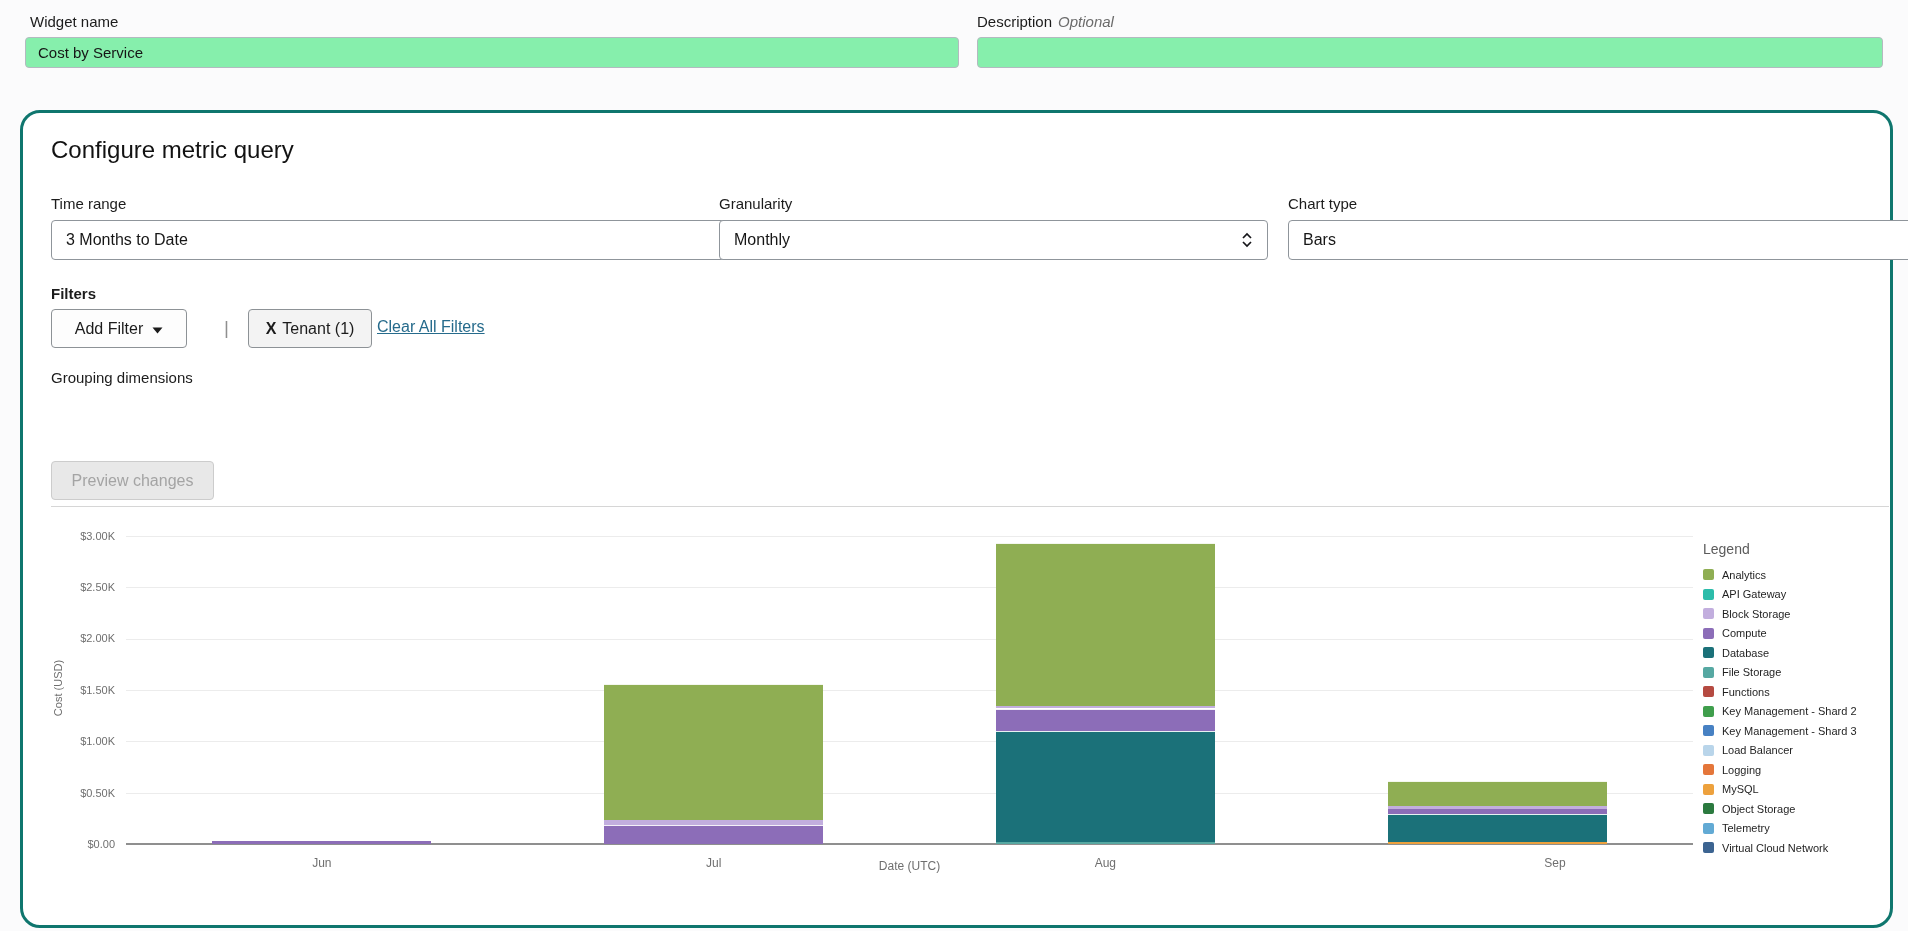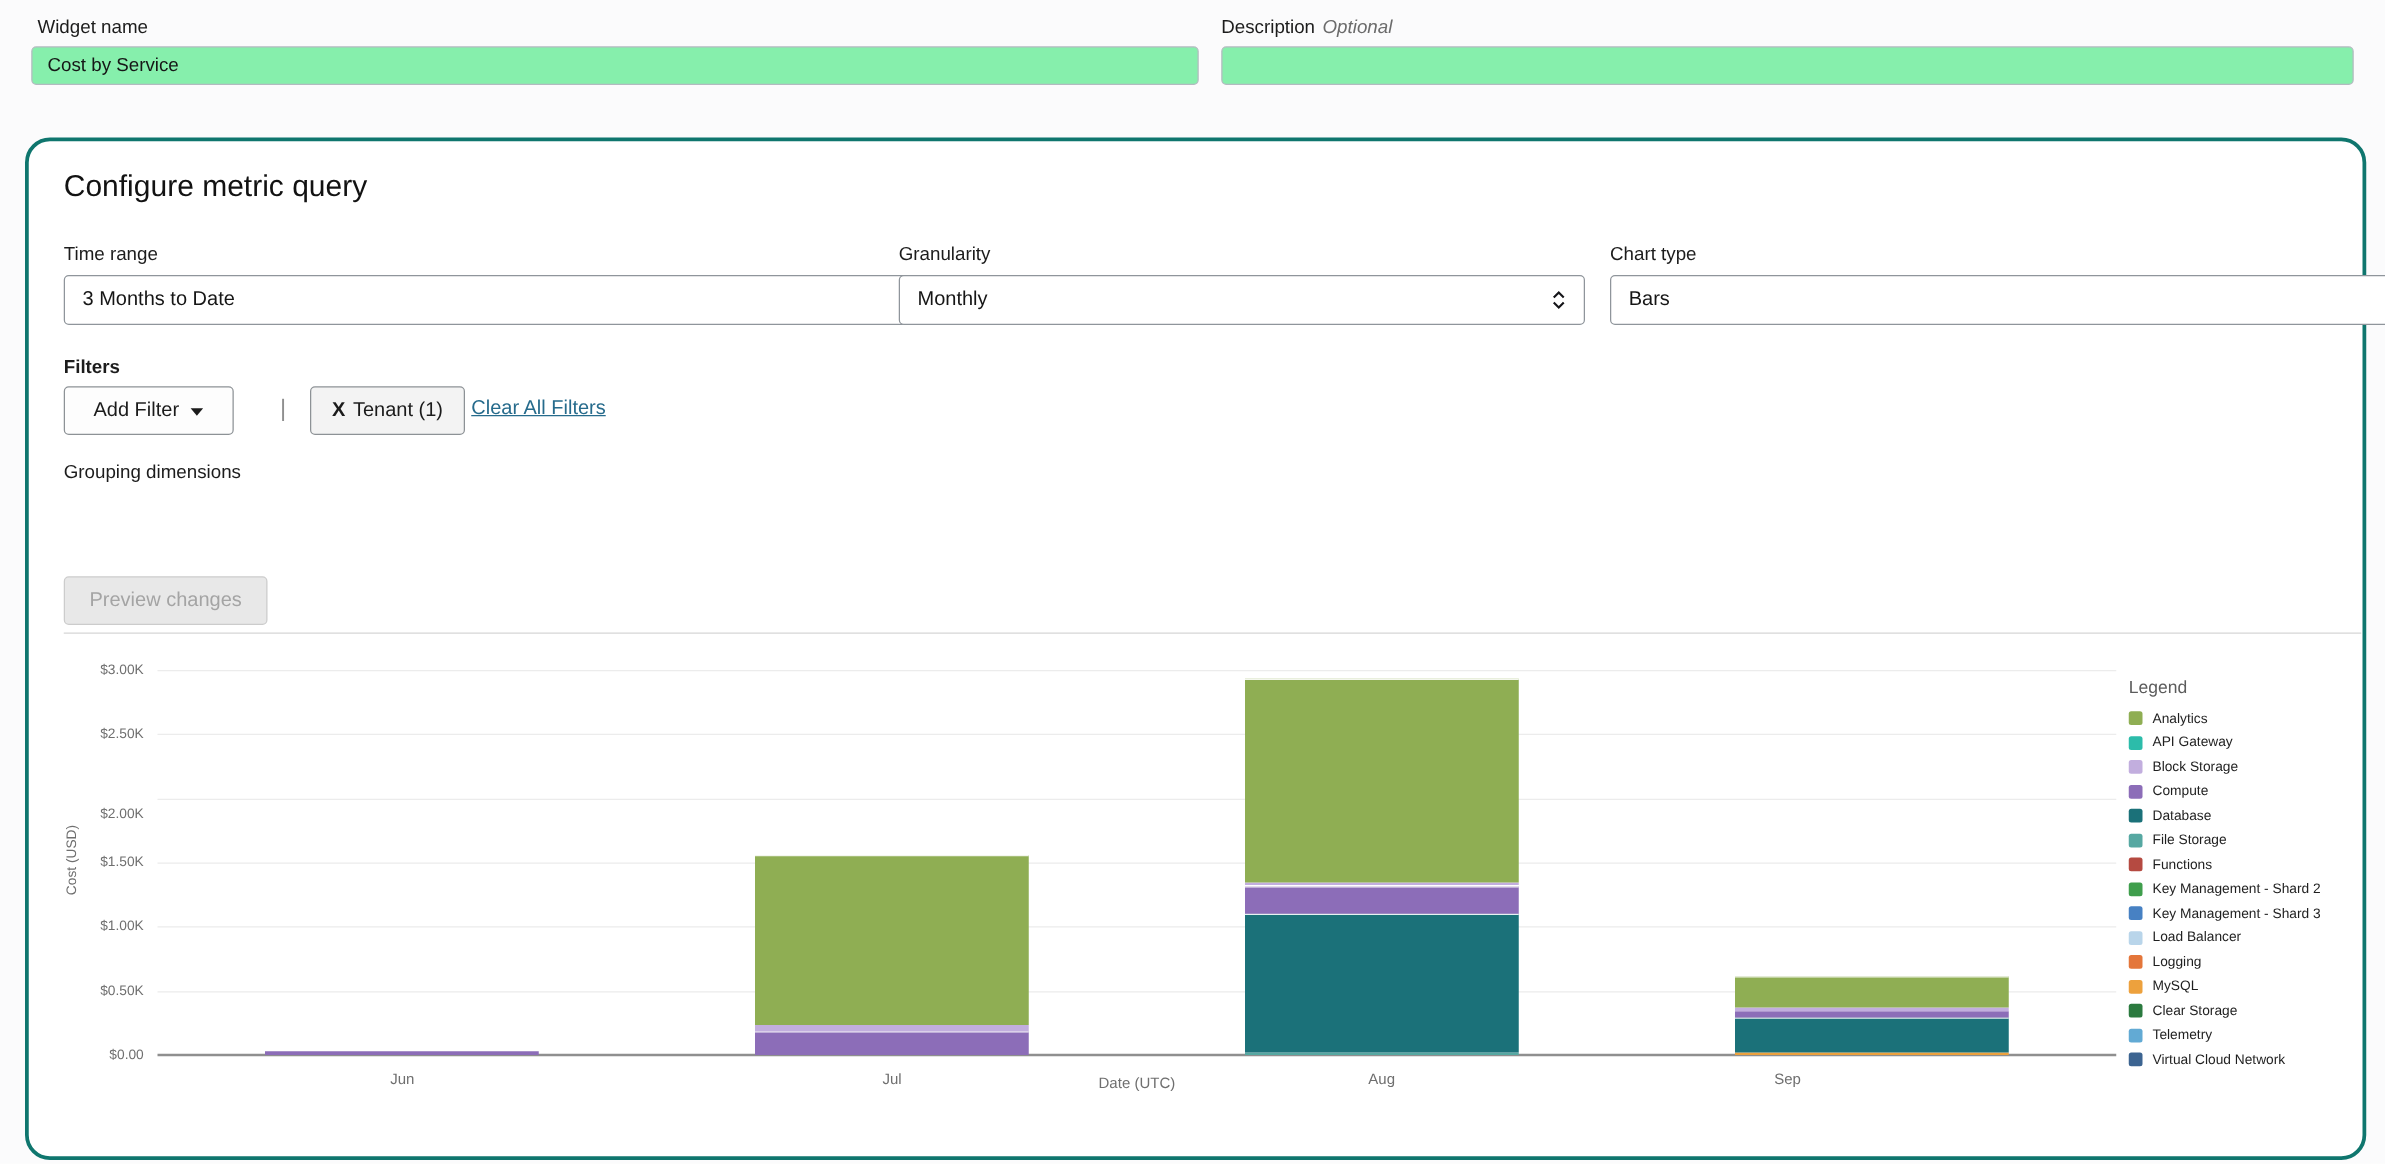--- a/index.html
+++ b/index.html
@@ -129,21 +129,21 @@
     <button class="btn-disabled" style="left:28px; top:348px; width:163px;" disabled="">Preview changes</button>
 
     <div class="divider" style="left:28px; top:393px; width:1838px;"></div>
 
     <div id="chart">
         <div class="gridline" style="left: 103px; top: 423px; width: 1567px;"></div>
         <div class="ytick-label" style="left: 20px; top: 417px;">$3.00K</div>
         <div class="gridline" style="left: 103px; top: 474.333px; width: 1567px;"></div>
         <div class="ytick-label" style="left: 20px; top: 468.333px;">$2.50K</div>
         <div class="gridline" style="left: 103px; top: 525.667px; width: 1567px;"></div>
-        <div class="ytick-label" style="left: 20px; top: 532px;">$2.00K</div>
+        <div class="ytick-label" style="left: 20px; top: 519px;">$2.00K</div>
         <div class="gridline" style="left: 103px; top: 577px; width: 1567px;"></div>
         <div class="ytick-label" style="left: 20px; top: 571px;">$1.50K</div>
         <div class="gridline" style="left: 103px; top: 628.333px; width: 1567px;"></div>
         <div class="ytick-label" style="left: 20px; top: 622.333px;">$1.00K</div>
         <div class="gridline" style="left: 103px; top: 679.667px; width: 1567px;"></div>
         <div class="ytick-label" style="left: 20px; top: 673.667px;">$0.50K</div>
         <div class="axis-line" style="left: 103px; top: 730px; width: 1567px;"></div>
         <div class="ytick-label" style="left: 20px; top: 725px;">$0.00</div>
         <div class="axis-title-y" style="left: -15px; top: 569px;">Cost (USD)</div>
         <div class="bar-col" style="left: 189.375px; top: 423px; width: 219px; height: 308px;">
@@ -164,21 +164,21 @@
           <div class="bar-seg" style="bottom: 138.087px; height: 163.24px; background: rgb(143, 174, 83); border-top: 1px solid rgba(255, 255, 255, 0.9);"></div>
         </div>
         <div class="xtick-label" style="left: 1042.38px; top: 743px;">Aug</div>
         <div class="bar-col" style="left: 1364.62px; top: 423px; width: 219px; height: 308px;">
           <div class="bar-seg" style="bottom: 0px; height: 2.05333px; background: rgb(237, 161, 61);"></div>
           <div class="bar-seg" style="bottom: 2.05333px; height: 27.72px; background: rgb(27, 113, 121); border-top: 1px solid rgba(255, 255, 255, 0.9);"></div>
           <div class="bar-seg" style="bottom: 29.7733px; height: 5.64667px; background: rgb(140, 109, 184);"></div>
           <div class="bar-seg" style="bottom: 35.42px; height: 3.08px; background: rgb(194, 174, 222);"></div>
           <div class="bar-seg" style="bottom: 38.5px; height: 24.64px; background: rgb(143, 174, 83); border-top: 1px solid rgba(255, 255, 255, 0.9);"></div>
         </div>
-        <div class="xtick-label" style="left: 1367px; top: 743px;">Sep</div>
+        <div class="xtick-label" style="left: 1492px; top: 743px;">Sep</div>
         <div class="axis-title-x" style="left: 826.5px; top: 746px;">Date (UTC)</div>
         <div class="legend" style="left: 1680px; top: 428px;">
           <div class="legend-title">Legend</div>
           <div class="legend-item">
             <span class="legend-swatch" style="background: rgb(143, 174, 83);"></span>
             <span class="legend-label">Analytics</span>
           </div>
           <div class="legend-item">
             <span class="legend-swatch" style="background: rgb(44, 188, 170);"></span>
             <span class="legend-label">API Gateway</span>
@@ -218,21 +218,21 @@
           <div class="legend-item">
             <span class="legend-swatch" style="background: rgb(228, 118, 58);"></span>
             <span class="legend-label">Logging</span>
           </div>
           <div class="legend-item">
             <span class="legend-swatch" style="background: rgb(237, 161, 61);"></span>
             <span class="legend-label">MySQL</span>
           </div>
           <div class="legend-item">
             <span class="legend-swatch" style="background: rgb(43, 122, 63);"></span>
-            <span class="legend-label">Clear Storage</span>
+            <span class="legend-label">Object Storage</span>
           </div>
           <div class="legend-item">
             <span class="legend-swatch" style="background: rgb(98, 170, 212);"></span>
             <span class="legend-label">Telemetry</span>
           </div>
           <div class="legend-item">
             <span class="legend-swatch" style="background: rgb(60, 100, 145);"></span>
             <span class="legend-label">Virtual Cloud Network</span>
           </div>
         </div>

